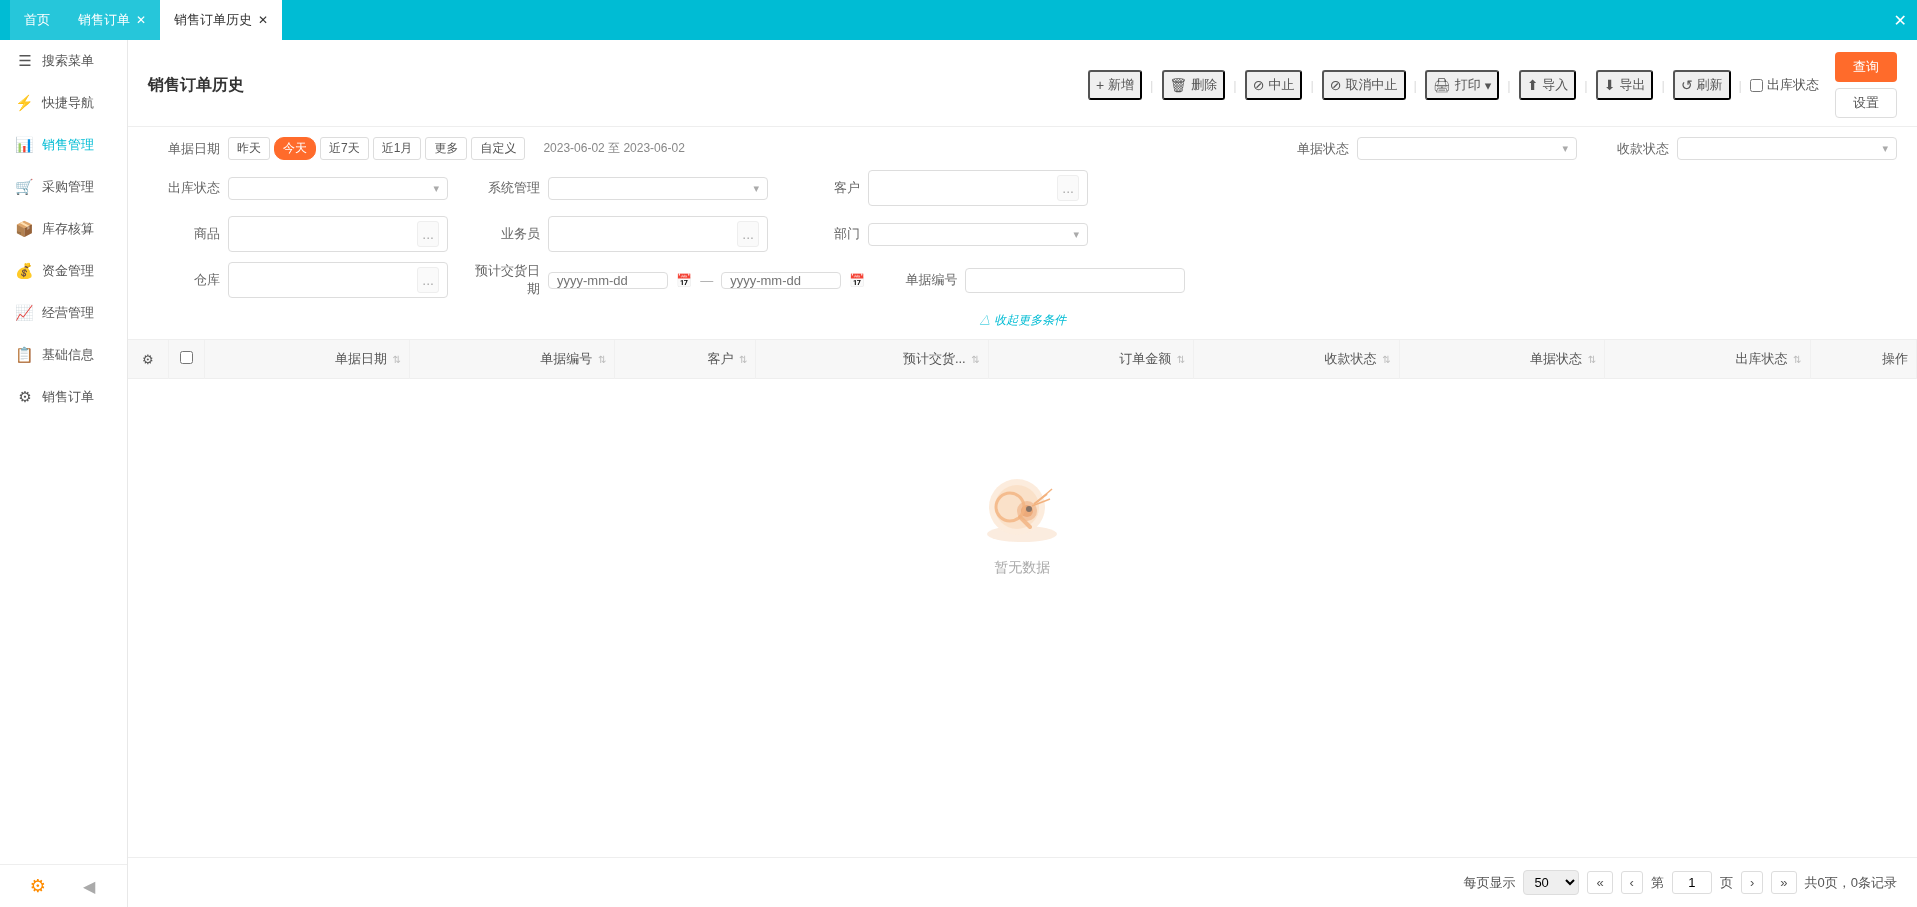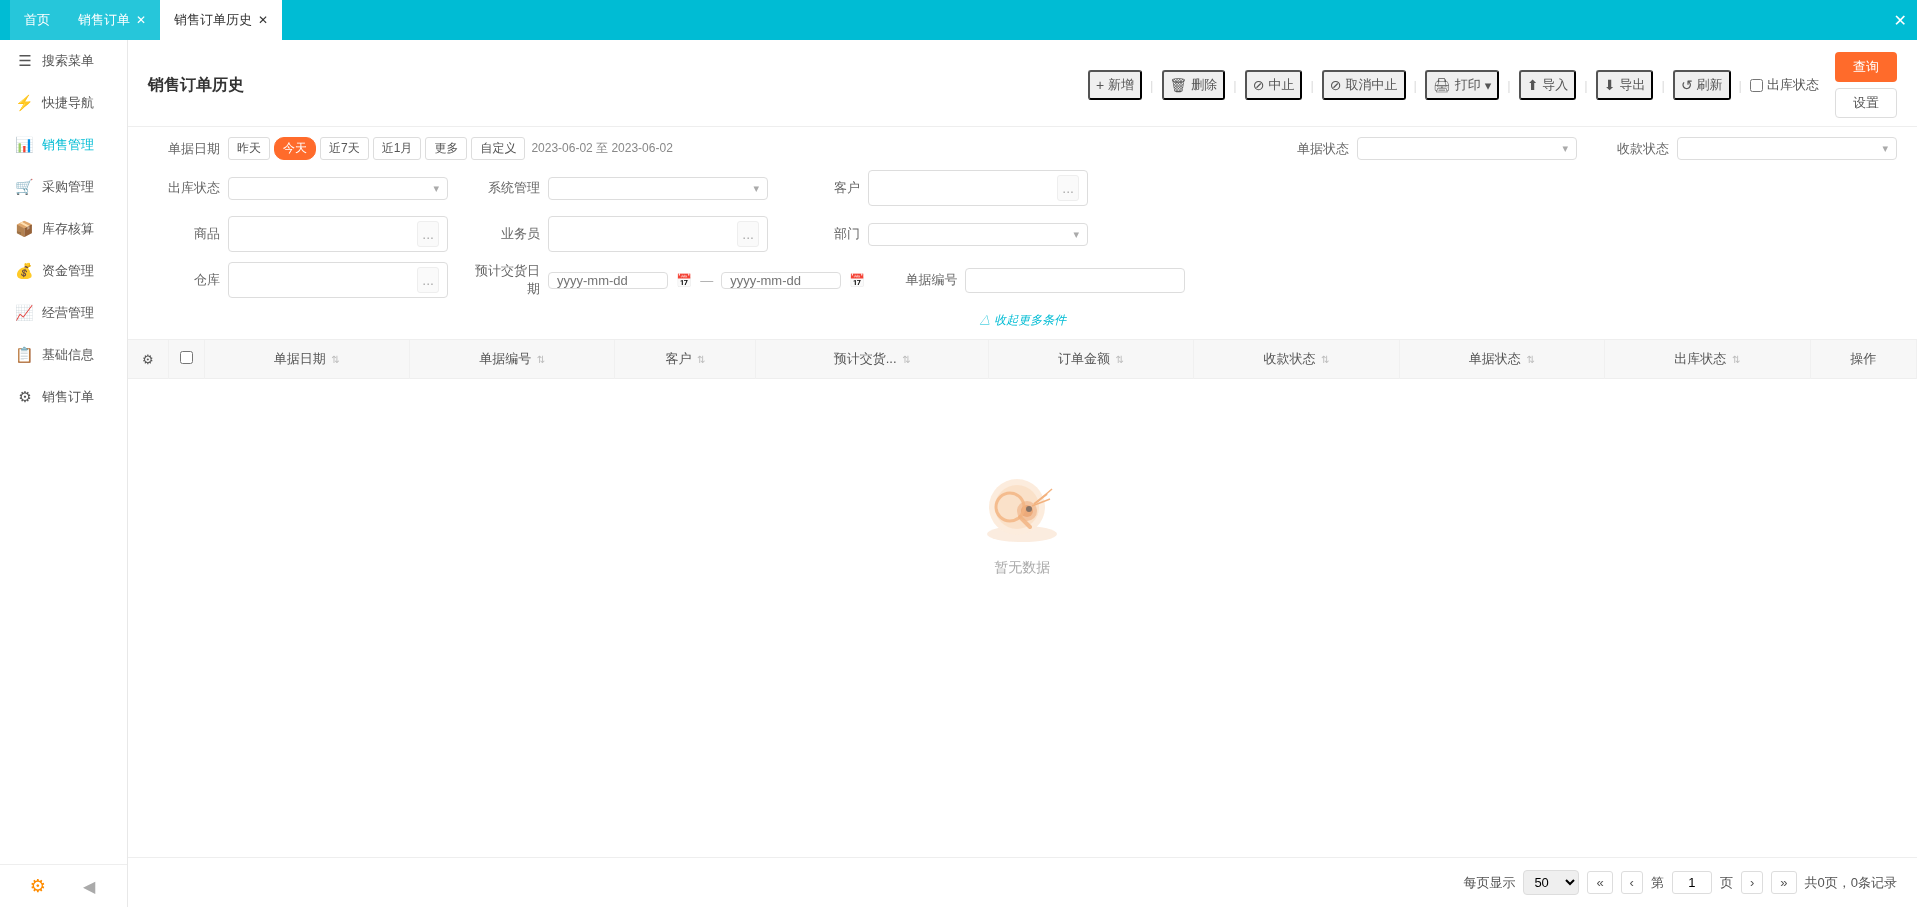--- a/index.html
+++ b/index.html
@@ -33,40 +33,40 @@
     .toolbar-btn .icon { font-size: 14px; }
     .toolbar-sep { color: #ddd; }
     .btn-query { background: #ff6b2b; color: #fff; border: none; padding: 6px 18px; border-radius: 4px; cursor: pointer; font-size: 13px; }
     .btn-set { background: #fff; color: #555; border: 1px solid #ddd; padding: 5px 14px; border-radius: 4px; cursor: pointer; font-size: 13px; margin-top: 4px; }
     .display-detail { display: flex; align-items: center; gap: 4px; font-size: 13px; color: #555; }
 
     
     .filter-area { background: #fff; padding: 10px 20px; border-bottom: 1px solid #eee; flex-shrink: 0; }
     .filter-row { display: flex; align-items: center; margin-bottom: 10px; gap: 0; }
     .filter-label { width: 80px; text-align: right; color: #666; font-size: 13px; flex-shrink: 0; padding-right: 8px; }
-    .filter-control { display: flex; align-items: center; gap: 6px; flex: 1; }
+    .filter-control { display: flex; align-items: center; gap: 18px; flex: 1; }
     .date-range-btns { display: flex; gap: 4px; align-items: center; }
     .date-btn { padding: 2px 8px; border: 1px solid #ddd; border-radius: 3px; cursor: pointer; font-size: 12px; color: #555; background: #fff; }
     .date-btn.active { background: #ff6b2b; color: #fff; border-color: #ff6b2b; border-radius: 10px; }
     .date-range-text { font-size: 12px; color: #888; margin-left: 0; }
     .select-box { border: 1px solid #ddd; border-radius: 4px; padding: 4px 8px; background: #fff; color: #555; font-size: 13px; min-width: 160px; display: flex; align-items: center; justify-content: space-between; cursor: pointer; }
     .select-box .chevron { color: #aaa; font-size: 11px; }
     .input-box { border: 1px solid #ddd; border-radius: 4px; padding: 4px 8px; background: #fff; color: #999; font-size: 13px; min-width: 160px; }
     .filter-col-label { width: 80px; text-align: right; color: #666; font-size: 13px; flex-shrink: 0; padding-right: 8px; }
     .dots-btn { color: #aaa; cursor: pointer; padding: 4px; font-size: 14px; border: 1px solid #eee; border-radius: 3px; background: #fafafa; }
     .date-input { border: 1px solid #ddd; border-radius: 4px; padding: 0 8px; background: #fff; color: #999; font-size: 13px; width: 120px; }
     .date-sep { color: #aaa; margin: 0 4px; }
     .cal-icon { color: #aaa; cursor: pointer; margin-left: 4px; }
     .collapse-row { text-align: center; color: #00bcd4; font-size: 12px; padding: 4px 0 0; cursor: pointer; font-style: italic; }
 
     
     .table-area { flex: 1; background: #fff; overflow: auto; margin: 0; }
     table { width: 100%; border-collapse: collapse; font-size: 13px; }
     thead tr { background: #f7f7f7; border-bottom: 1px solid #eee; }
-    thead th { padding: 10px 8px; text-align: center; color: #555; font-weight: normal; white-space: nowrap; border-right: 1px solid #f0f0f0; }
+    thead th { padding: 10px 8px; text-align: right; color: #555; font-weight: normal; white-space: nowrap; border-right: 1px solid #f0f0f0; }
     thead th .sort-icon { color: #bbb; font-size: 10px; margin-left: 2px; }
     .th-settings { width: 40px; text-align: center; }
     .th-check { width: 36px; text-align: center; }
     tbody td { padding: 10px 8px; border-bottom: 1px solid #f5f5f5; }
 
     
     .empty-state { display: flex; flex-direction: column; align-items: center; justify-content: center; padding: 80px 0; }
     .empty-text { color: #aaa; font-size: 14px; }
 
     

